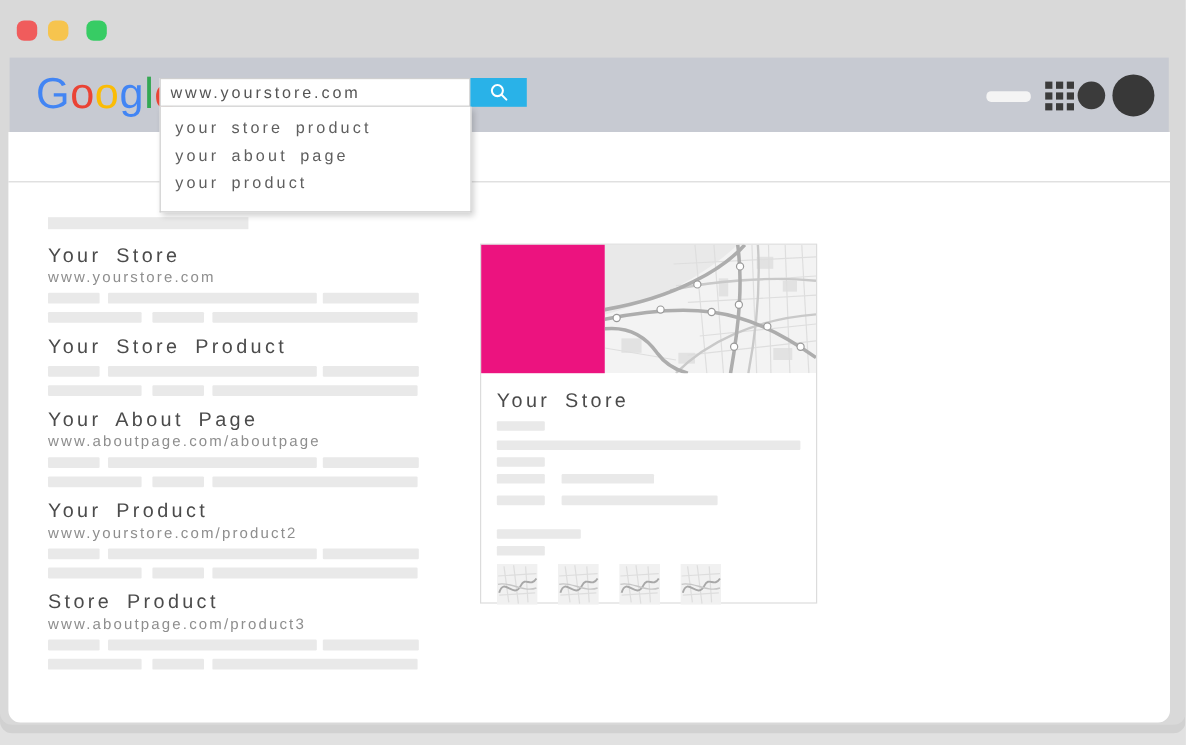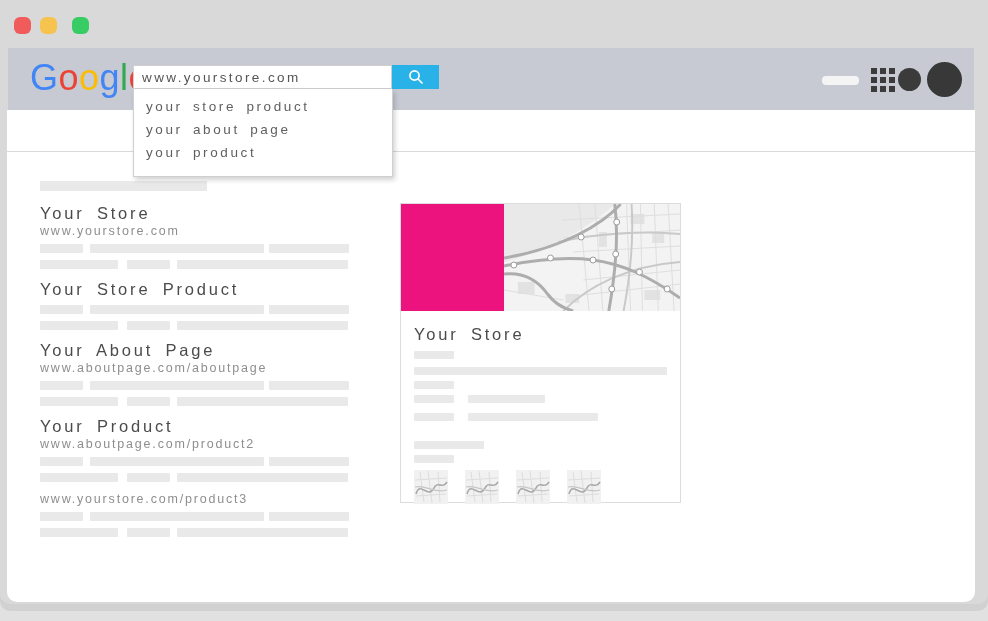--- a/index.html
+++ b/index.html
@@ -159,35 +159,36 @@
             </div>
           <div class="bar-row">
               <div class="bar w78"></div>
               <div class="bar w43 g9"></div>
               <div class="bar w171 g7"></div>
             </div>
         </div>
 
         <div class="entry">
           <div class="entry-title">Your Product</div>
-          <div class="entry-url">www.aboutpage.com/product2</div>
-          <div class="bar-row first">
-              <div class="bar w43"></div>
-              <div class="bar w174 g7"></div>
-              <div class="bar w80 g5"></div>
-            </div>
-          <div class="bar-row">
-              <div class="bar w78"></div>
-              <div class="bar w43 g9"></div>
-              <div class="bar w171 g7"></div>
-            </div>
-        </div>
-
-        <div class="entry">
-          <div class="entry-url">www.yourstore.com/product3</div>
+          <div class="entry-url">www.yourstore.com/product2</div>
+          <div class="bar-row first">
+              <div class="bar w43"></div>
+              <div class="bar w174 g7"></div>
+              <div class="bar w80 g5"></div>
+            </div>
+          <div class="bar-row">
+              <div class="bar w78"></div>
+              <div class="bar w43 g9"></div>
+              <div class="bar w171 g7"></div>
+            </div>
+        </div>
+
+        <div class="entry">
+          <div class="entry-title">Store Product</div>
+          <div class="entry-url">www.aboutpage.com/product3</div>
           <div class="bar-row first">
               <div class="bar w43"></div>
               <div class="bar w174 g7"></div>
               <div class="bar w80 g5"></div>
             </div>
           <div class="bar-row">
               <div class="bar w78"></div>
               <div class="bar w43 g9"></div>
               <div class="bar w171 g7"></div>
             </div>

